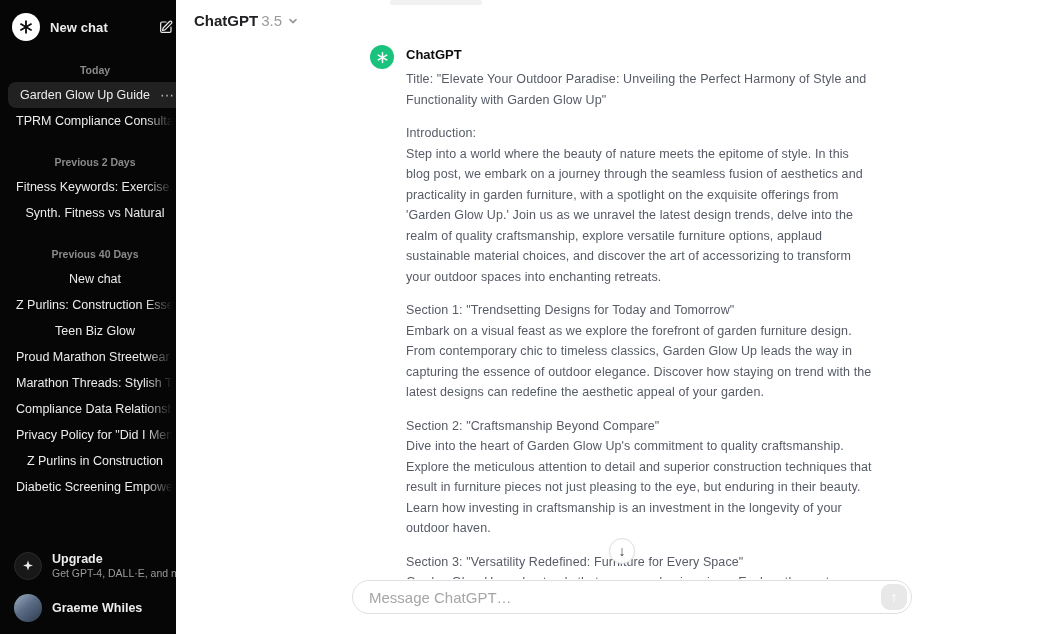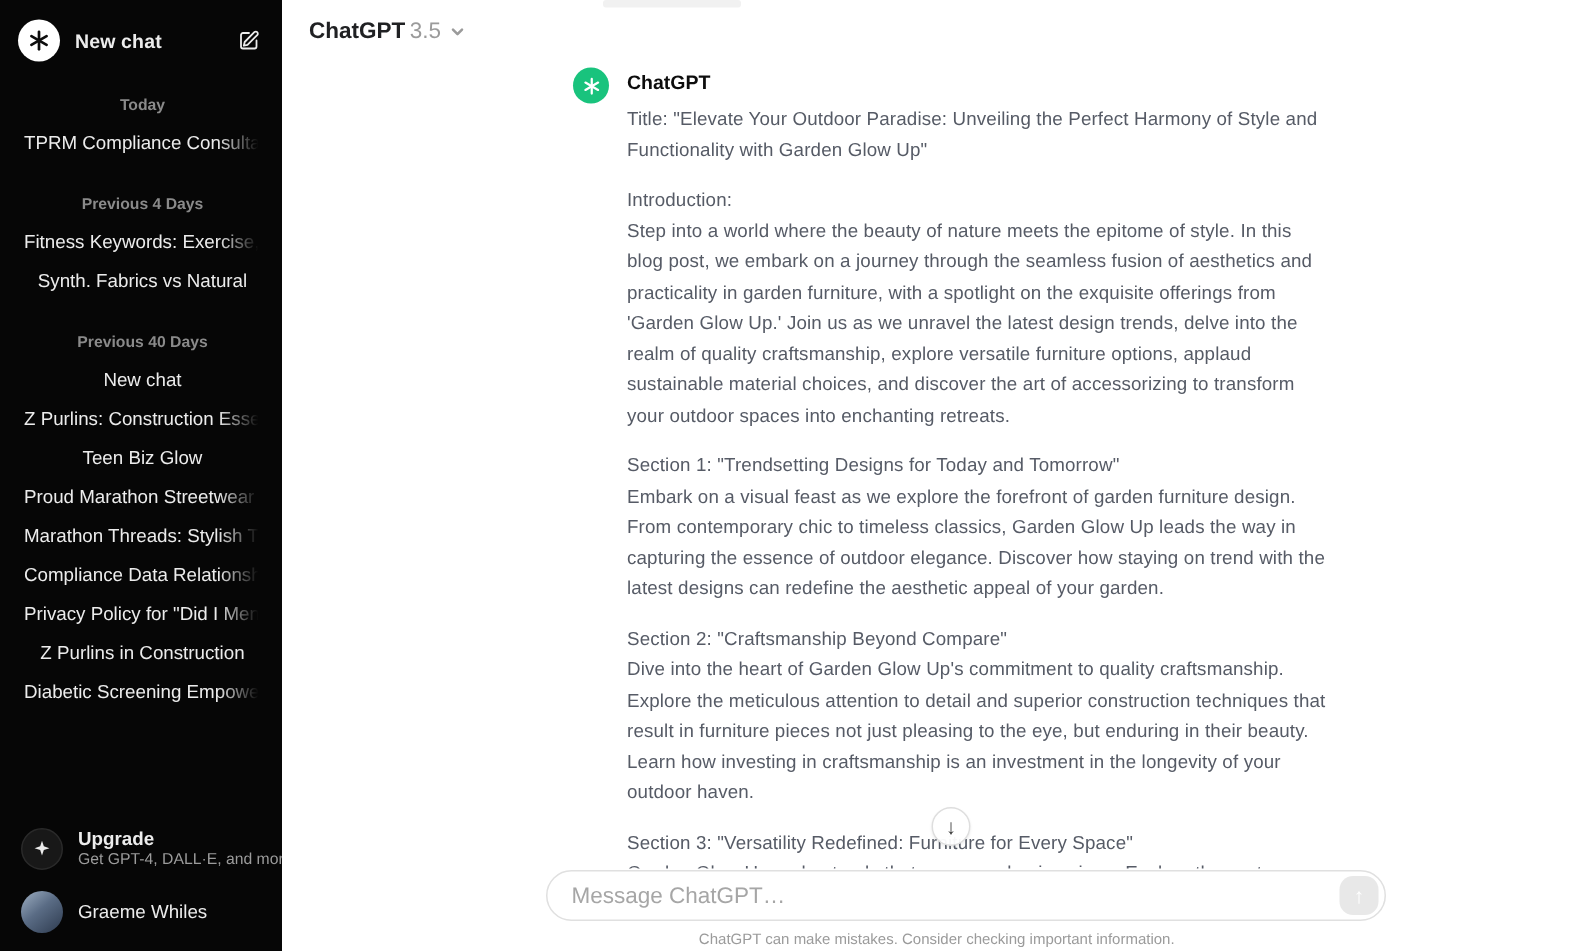--- a/index.html
+++ b/index.html
@@ -52,30 +52,30 @@
     display:flex; align-items:center; justify-content:center; flex:0 0 auto;
   }
   .upgrade-icon-wrap svg { width:14px; height:14px; fill:#ececec; }
   .sb-upgrade-title { font-size:12.5px; font-weight:700; line-height:15px; }
   .sb-upgrade-sub { font-size:10.5px; color:#9b9b9b; line-height:13px; white-space:nowrap; }
   .sb-profile { display:flex; align-items:center; gap:10px; padding:8px 6px 2px 6px; border-radius:8px; cursor:pointer; }
   .user-avatar {
     width:28px; height:28px; border-radius:50%; flex:0 0 auto;
     background:linear-gradient(140deg,#9fb0c3 0%,#5a6c85 45%,#2d3a4e 100%);
   }
-  .sb-profile-name { font-size:12.5px; font-weight:400; }
+  .sb-profile-name { font-size:12.5px; font-weight:700; }
 
   
   .sidebar-handle {
     position:absolute; left:189px; top:308px; width:4px; height:30px;
     background:#d6d6d6; border-radius:2px; cursor:col-resize;
   }
 
   
-  .main { position:absolute; left:188px; top:0; width:736px; height:634px; background:#ffffff; }
+  .main { position:absolute; left:176px; top:0; width:736px; height:634px; background:#ffffff; }
 
   .model-switcher {
     position:absolute; left:12px; top:8px; display:flex; align-items:center; gap:3px;
     padding:4px 6px; border-radius:8px; cursor:pointer; z-index:5;
   }
   .model-name { font-size:15px; font-weight:700; color:#202123; }
   .model-version { font-size:15px; font-weight:400; color:#9b9b9b; }
   .model-chevron { margin-left:2px; display:flex; }
   .model-chevron svg { width:12px; height:12px; stroke:#9b9b9b; fill:none; stroke-width:2; stroke-linecap:round; stroke-linejoin:round; }
 
@@ -146,32 +146,36 @@
         <path d="M12 4.5H6a2 2 0 0 0-2 2V18a2 2 0 0 0 2 2h11.5a2 2 0 0 0 2-2v-6"></path>
         <path d="M17.3 3.7a2 2 0 0 1 2.9 2.9L10.5 16.3 6.8 17.2l.9-3.7z"></path>
       </svg>
     </button>
   </div>
 
   <div class="sb-groups">
 
     <div class="sb-group">
       <div class="sb-group-label">Today</div>
+      <div class="sb-item selected">
+        <span class="sb-item-label">Garden Glow Up Guide</span>
+        <span class="more-dots">⋯</span>
+      </div>
       <div class="sb-item fade">
         <span class="sb-item-label">TPRM Compliance Consultancy S</span>
       </div>
     </div>
 
     <div class="sb-group">
-      <div class="sb-group-label">Previous 4 Days</div>
+      <div class="sb-group-label">Previous 2 Days</div>
       <div class="sb-item fade">
         <span class="sb-item-label">Fitness Keywords: Exercise, Nutri</span>
       </div>
       <div class="sb-item">
-        <span class="sb-item-label">Synth. Fabrics vs Natural</span>
+        <span class="sb-item-label">Synth. Fitness vs Natural</span>
       </div>
     </div>
 
     <div class="sb-group">
       <div class="sb-group-label">Previous 40 Days</div>
       <div class="sb-item">
         <span class="sb-item-label">New chat</span>
       </div>
       <div class="sb-item fade">
         <span class="sb-item-label">Z Purlins: Construction Essentials</span>
@@ -263,14 +267,13 @@
     <span class="glyph">↓</span>
   </button>
 
   <div class="composer">
     <input class="composer-input" type="text" placeholder="Message ChatGPT…" style="">
     <button class="send-btn">
       <span class="glyph">↑</span>
     </button>
   </div>
 
-  <div class="footer-note">ChatGPT can make mistakes. Consider checking important information.</div>
 </main>
 
 </body></html>

